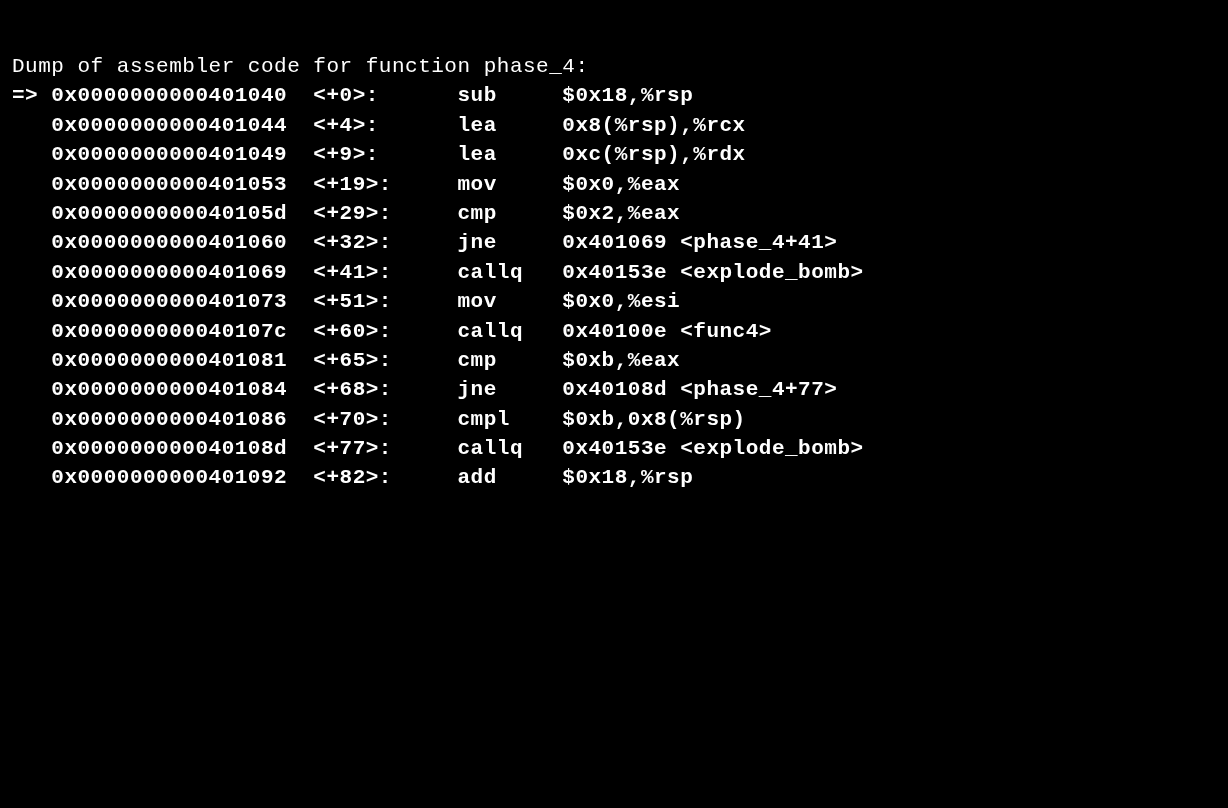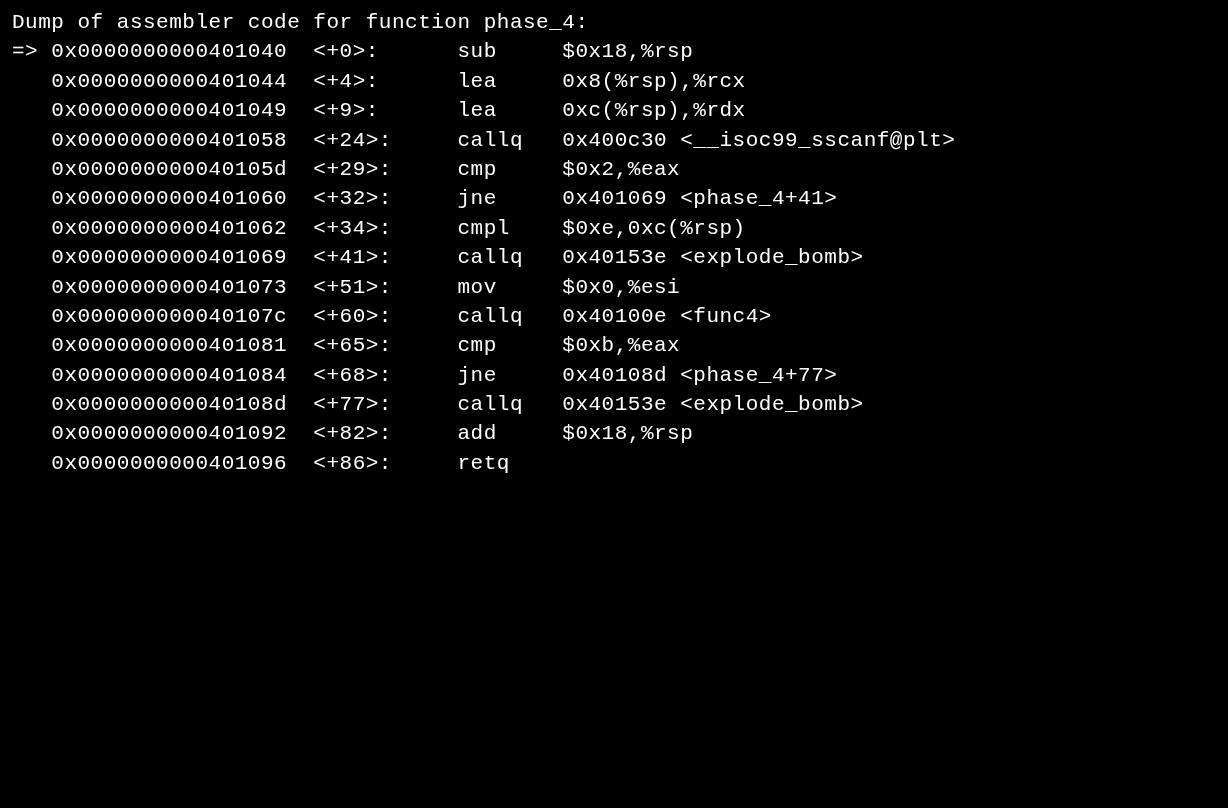--- a/index.html
+++ b/index.html
@@ -8,40 +8,41 @@
       font-family: "Menlo", "Monaco", "Consolas", "Courier New", monospace;
       font-size: 21px;
       line-height: 1.4;
       margin: 0;
       padding: 8px 12px;
       letter-spacing: 0.5px;
       font-weight: 500;
     }
     .line {
       white-space: pre;
+      font-weight: bold;
     }
     .header {
       white-space: pre;
+      margin-top: 44px;
     }
   </style>
 </head>
 <body>
 
 <div>
   <div class="header">Dump of assembler code for function phase_4:</div>
   <div id="lines-container">
       <div class="line">=&gt; 0x0000000000401040  &lt;+0&gt;:      sub     $0x18,%rsp</div>
       <div class="line">   0x0000000000401044  &lt;+4&gt;:      lea     0x8(%rsp),%rcx</div>
       <div class="line">   0x0000000000401049  &lt;+9&gt;:      lea     0xc(%rsp),%rdx</div>
-      <div class="line">   0x0000000000401058  &lt;+24&gt;:     callq   0x400c30 &lt;__isoc99_sscanf@plt&gt;</div>
+      <div class="line">   0x0000000000401053  &lt;+19&gt;:     mov     $0x0,%eax</div>
       <div class="line">   0x000000000040105d  &lt;+29&gt;:     cmp     $0x2,%eax</div>
       <div class="line">   0x0000000000401060  &lt;+32&gt;:     jne     0x401069 &lt;phase_4+41&gt;</div>
-      <div class="line">   0x0000000000401062  &lt;+34&gt;:     cmpl    $0xe,0xc(%rsp)</div>
       <div class="line">   0x0000000000401069  &lt;+41&gt;:     callq   0x40153e &lt;explode_bomb&gt;</div>
       <div class="line">   0x0000000000401073  &lt;+51&gt;:     mov     $0x0,%esi</div>
       <div class="line">   0x000000000040107c  &lt;+60&gt;:     callq   0x40100e &lt;func4&gt;</div>
       <div class="line">   0x0000000000401081  &lt;+65&gt;:     cmp     $0xb,%eax</div>
       <div class="line">   0x0000000000401084  &lt;+68&gt;:     jne     0x40108d &lt;phase_4+77&gt;</div>
+      <div class="line">   0x0000000000401086  &lt;+70&gt;:     cmpl    $0xb,0x8(%rsp)</div>
       <div class="line">   0x000000000040108d  &lt;+77&gt;:     callq   0x40153e &lt;explode_bomb&gt;</div>
       <div class="line">   0x0000000000401092  &lt;+82&gt;:     add     $0x18,%rsp</div>
-      <div class="line">   0x0000000000401096  &lt;+86&gt;:     retq    </div>
     </div>
 </div>
 
 </body></html>

